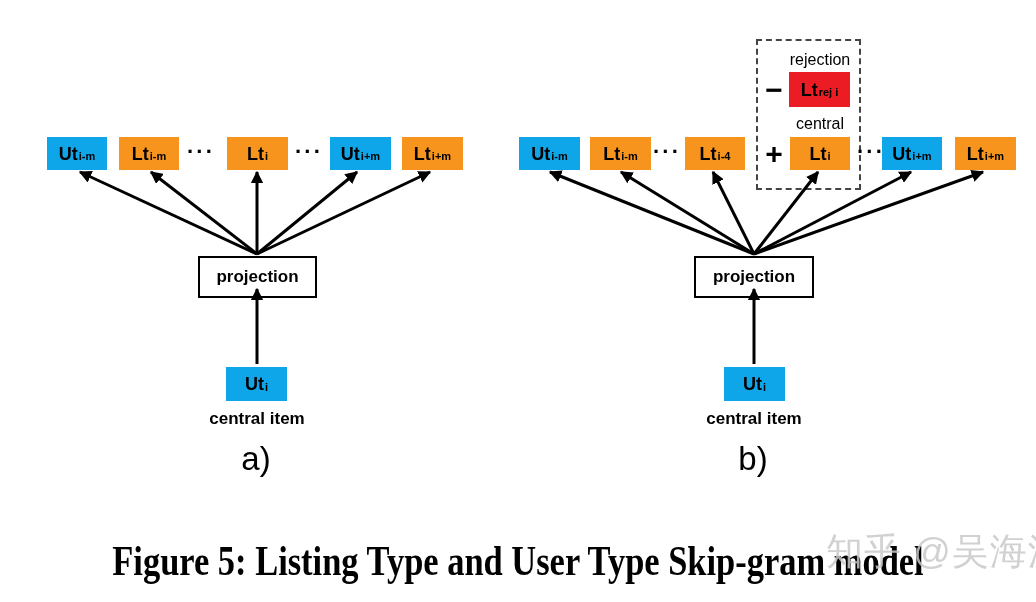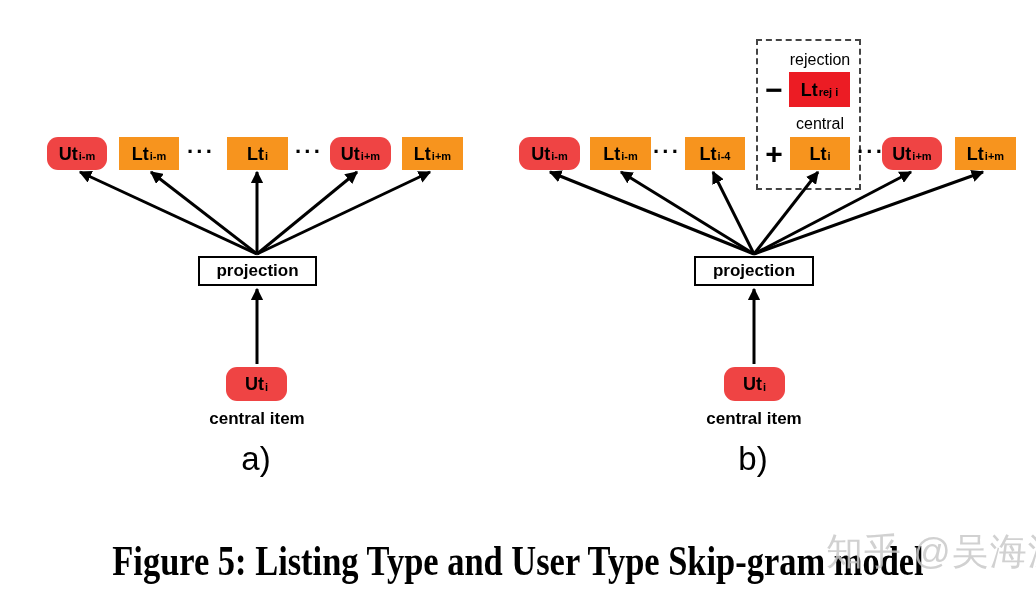--- a/index.html
+++ b/index.html
@@ -6,25 +6,25 @@
   .canvas{
     position:relative;width:1036px;height:602px;background:#ffffff;
     overflow:hidden;font-family:"Liberation Sans", sans-serif;color:#000;
   }
   .arrows{position:absolute;left:0;top:0;pointer-events:none;}
   .nbox{
     position:absolute;height:33px;display:flex;align-items:center;justify-content:center;
     font-weight:bold;font-size:18px;line-height:1;color:#000;
   }
   .nbox sub{font-size:11px;font-weight:bold;line-height:1;margin-left:1px;transform:translateY(3px);}
-  .blue{background:#ef4444;border-radius:11px;}
+  .blue{background:#0ea5e9;}
   .orange{background:#f7941e;}
   .red{background:#ec1c24;}
   .proj{
-    position:absolute;width:119px;height:30px;background:#fff;border:2px solid #000;
+    position:absolute;width:119px;height:42px;background:#fff;border:2px solid #000;
     box-sizing:border-box;display:flex;align-items:center;justify-content:center;
     font-weight:bold;font-size:17px;
   }
   .dots{
     position:absolute;font-weight:bold;font-size:22px;letter-spacing:2px;
     transform:translateX(-50%);line-height:1;
   }
   .centered{position:absolute;transform:translateX(-50%);text-align:center;}
   .central-caption{font-weight:bold;font-size:17px;}
   .side-label{font-size:33px;font-weight:normal;}

